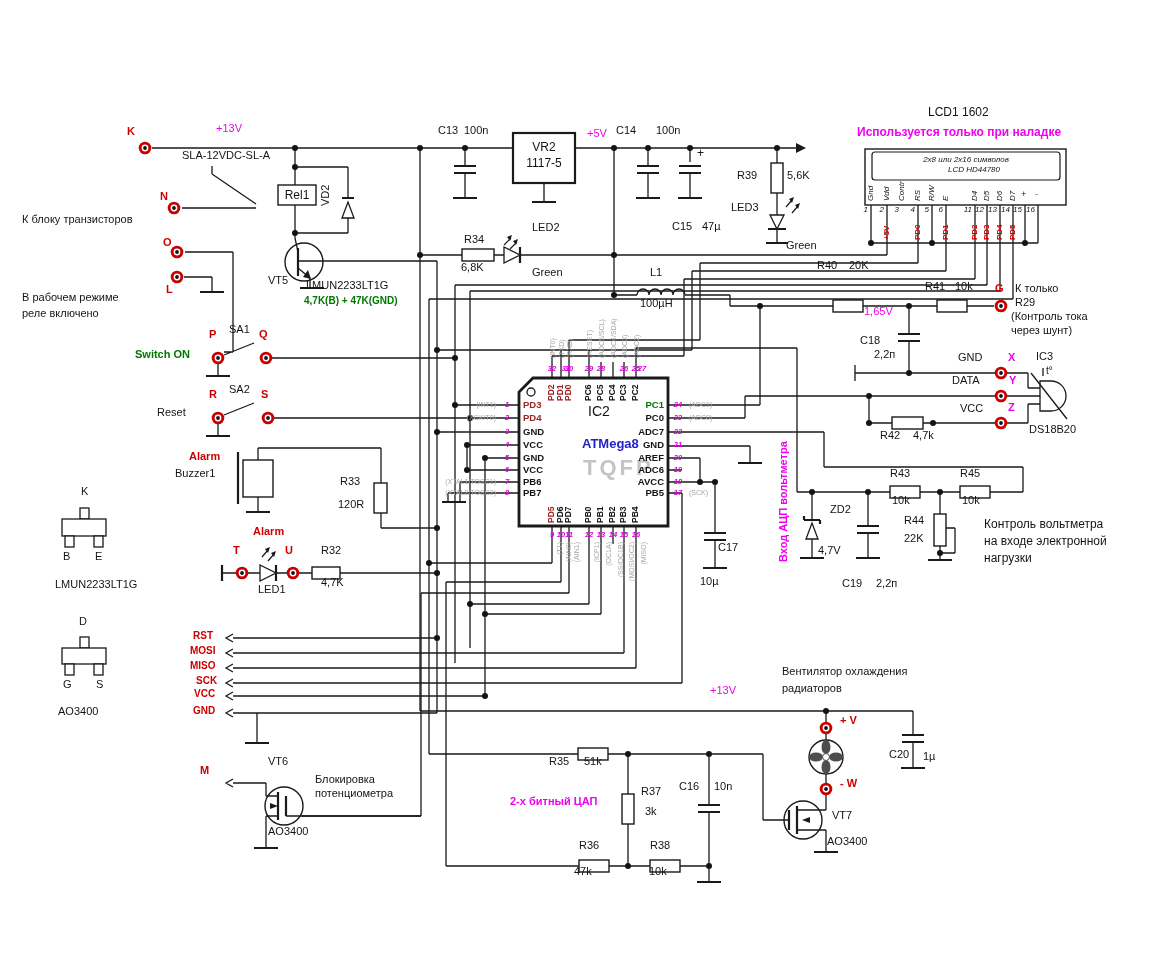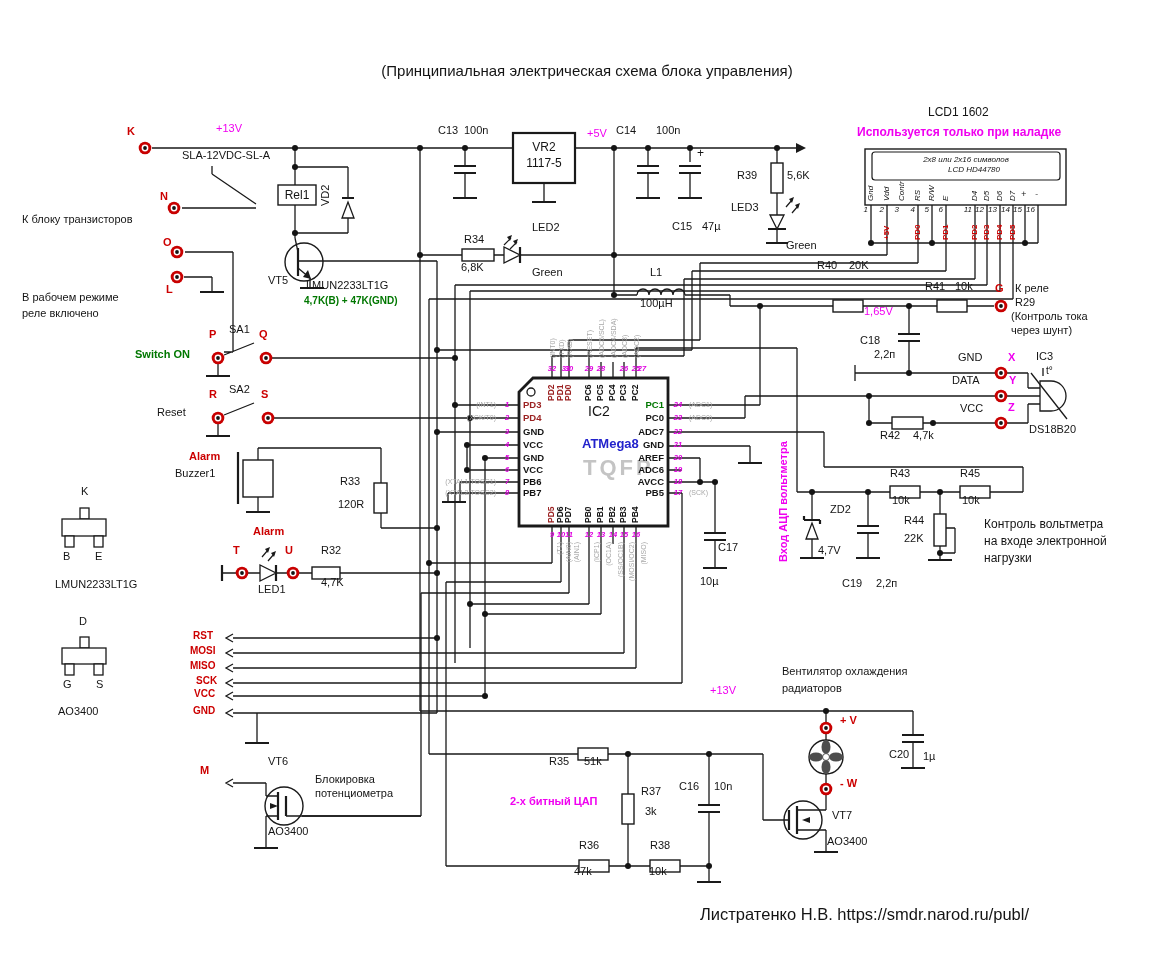--- a/index.html
+++ b/index.html
@@ -249,22 +249,20 @@
           <circle cx="826" cy="728" r="1.9" fill="#141414"></circle>
         </g>
     <g>
           <circle cx="826" cy="789" r="6.3" fill="#c80000"></circle>
           <circle cx="826" cy="789" r="3.4" fill="#fff"></circle>
           <circle cx="826" cy="789" r="1.9" fill="#141414"></circle>
         </g>
   </g>
 </svg>
 
-<div class="lb sub" style="left:0px;right:0px;top:63px;text-align:center">(Принципиальная электрическая схема блока управления)</div>
-<div class="lb" style="left:700px;top:906px;font-size:16.5px">Листратенко Н.В. https://smdr.narod.ru/publ/</div>
 
 <div class="lb red" style="left:127px;top:126px">K</div>
 <div class="lb mag" style="left:216px;top:123px">+13V</div>
 <div class="lb" style="left:182px;top:150px">SLA-12VDC-SL-A</div>
 <div class="lb red" style="left:160px;top:191px">N</div>
 <div class="lb" style="left:22px;top:214px">К блоку транзисторов</div>
 <div class="lb red" style="left:163px;top:237px">O</div>
 <div class="lb red" style="left:166px;top:284px">L</div>
 <div class="lb" style="left:22px;top:292px">В рабочем режиме</div>
 <div class="lb" style="left:22px;top:308px">реле включено</div>
@@ -443,21 +441,21 @@
 <div class="lb red" style="left:285px;top:545px">U</div>
 <div class="lb" style="left:258px;top:584px">LED1</div>
 <div class="lb" style="left:321px;top:545px">R32</div>
 <div class="lb" style="left:321px;top:577px">4,7K</div>
 
 <div class="lb" style="left:817px;top:260px">R40</div>
 <div class="lb" style="left:849px;top:260px">20K</div>
 <div class="lb" style="left:925px;top:281px">R41</div>
 <div class="lb" style="left:955px;top:281px">10k</div>
 <div class="lb red" style="left:995px;top:283px">G</div>
-<div class="lb" style="left:1015px;top:283px">К реле</div>
+<div class="lb" style="left:1015px;top:283px">К только</div>
 <div class="lb" style="left:1015px;top:297px">R29</div>
 <div class="lb" style="left:1011px;top:311px">(Контроль тока</div>
 <div class="lb" style="left:1011px;top:325px">через шунт)</div>
 <div class="lb mag" style="left:864px;top:306px">1,65V</div>
 <div class="lb" style="left:860px;top:335px">C18</div>
 <div class="lb" style="left:874px;top:349px">2,2п</div>
 <div class="lb" style="left:958px;top:352px">GND</div>
 <div class="lb mag b" style="left:1008px;top:352px">X</div>
 <div class="lb" style="left:952px;top:375px">DATA</div>
 <div class="lb mag b" style="left:1009px;top:375px">Y</div>

